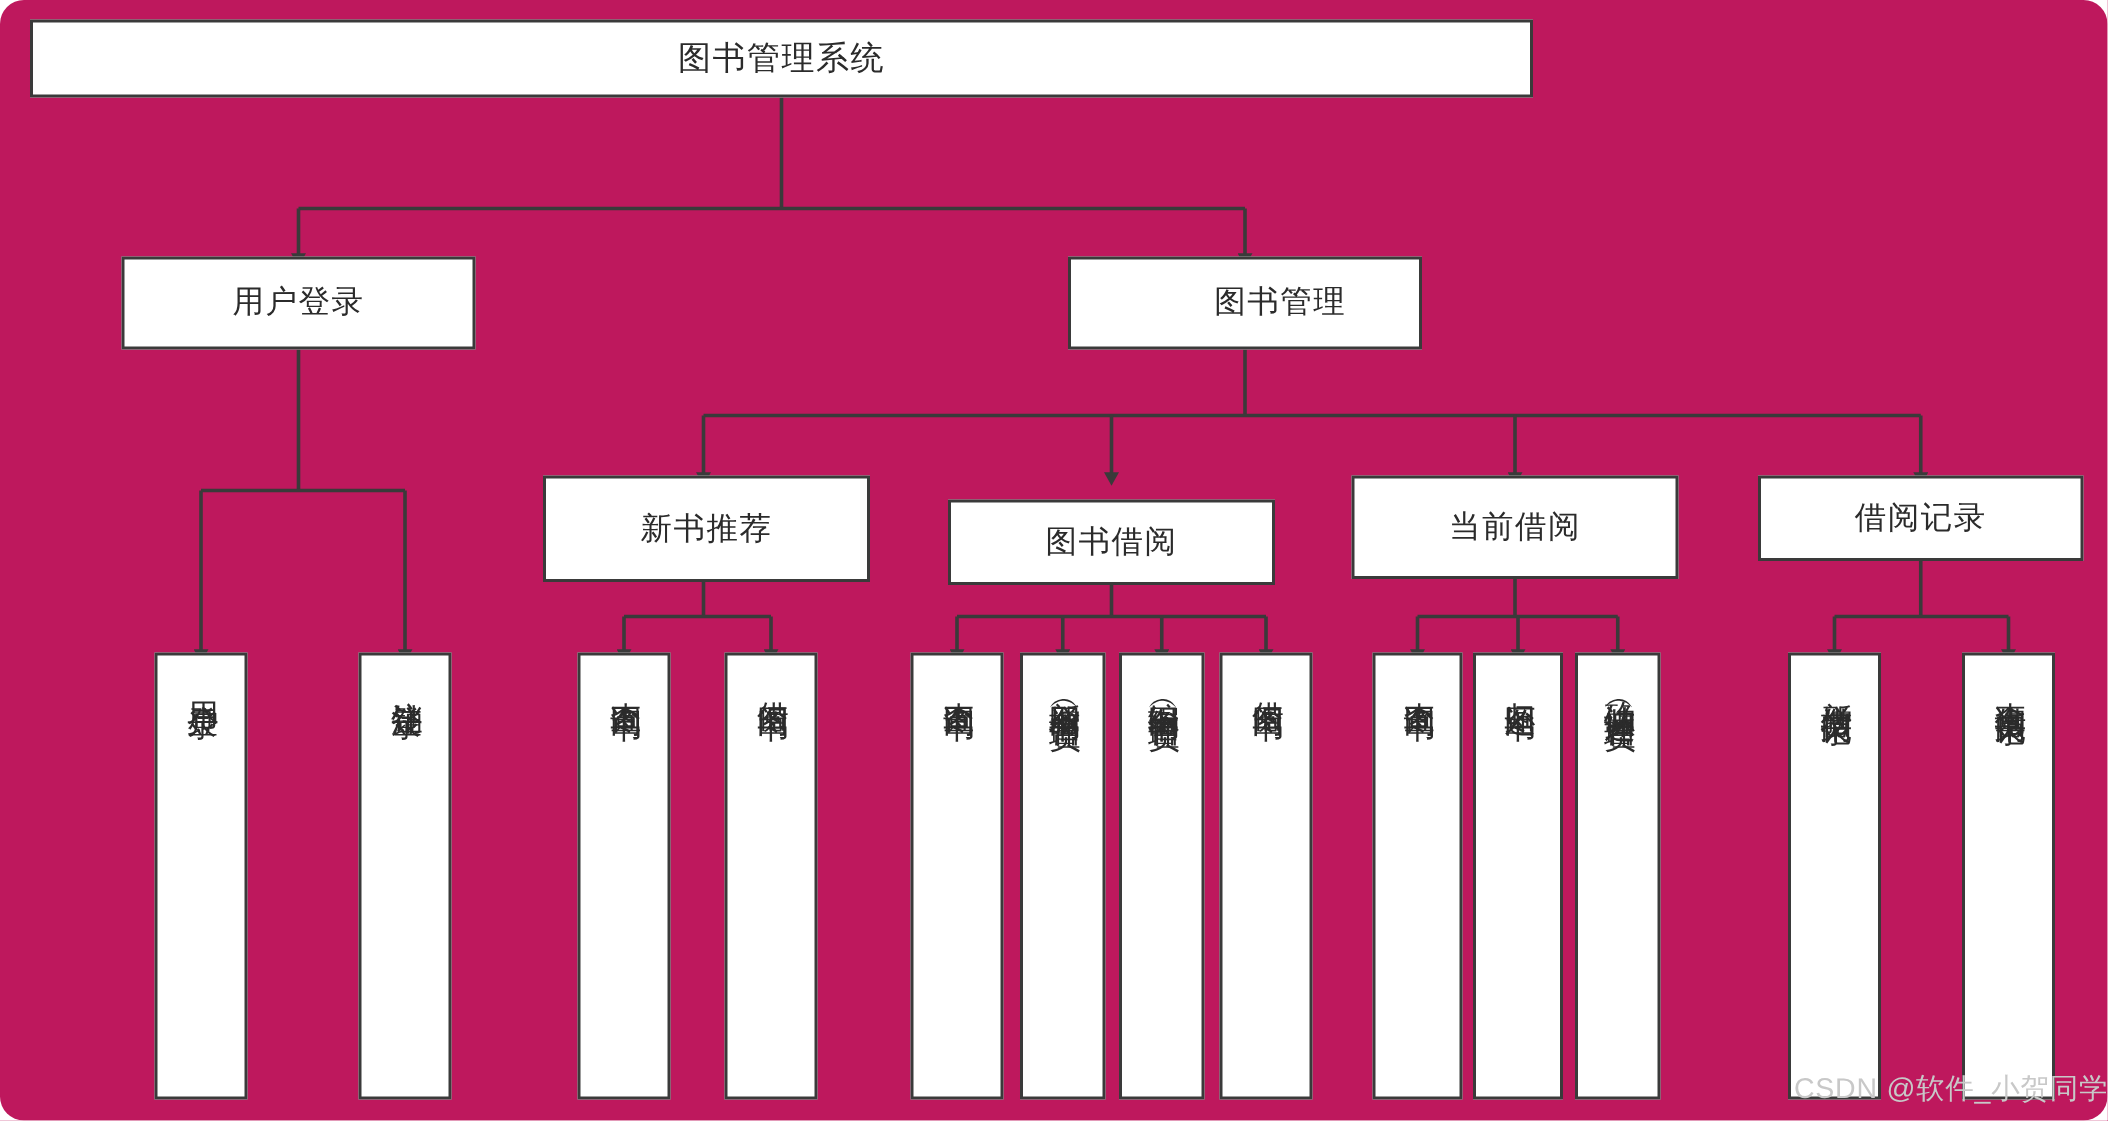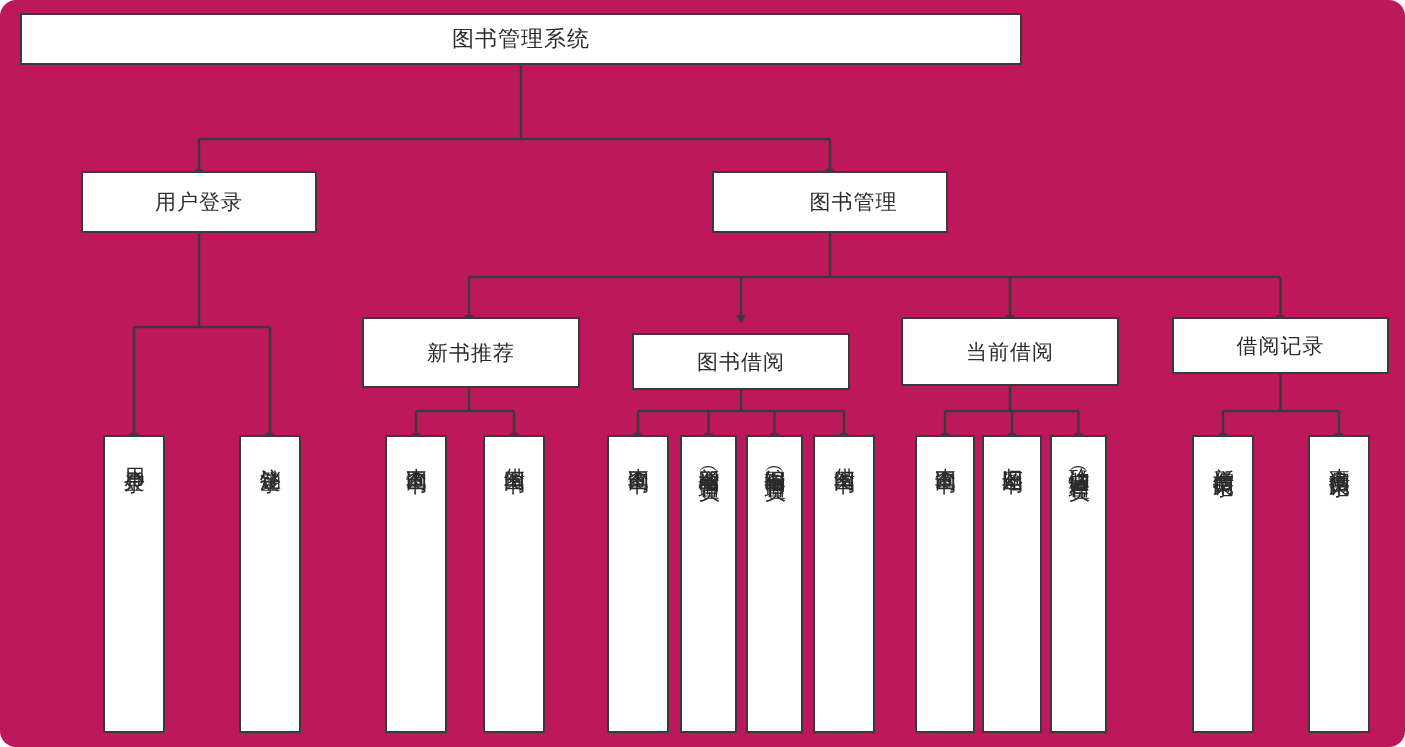--- a/index.html
+++ b/index.html
@@ -171,13 +171,14 @@
         <span class="vtext">确认归还（管理员）</span>
       </div>
       <div class="node leaf" style="left: 1192px; top: 435px; width: 62px; height: 298px;">
         <span class="vtext">新增借阅记录</span>
       </div>
       <div class="node leaf" style="left: 1308px; top: 435px; width: 62px; height: 298px;">
         <span class="vtext">查询借阅记录</span>
       </div>
     </div>
 
+  <div class="watermark" style="left: 1196px; top: 713px;">CSDN @软件_小贺同学</div>
 </div>
 
 </body></html>

